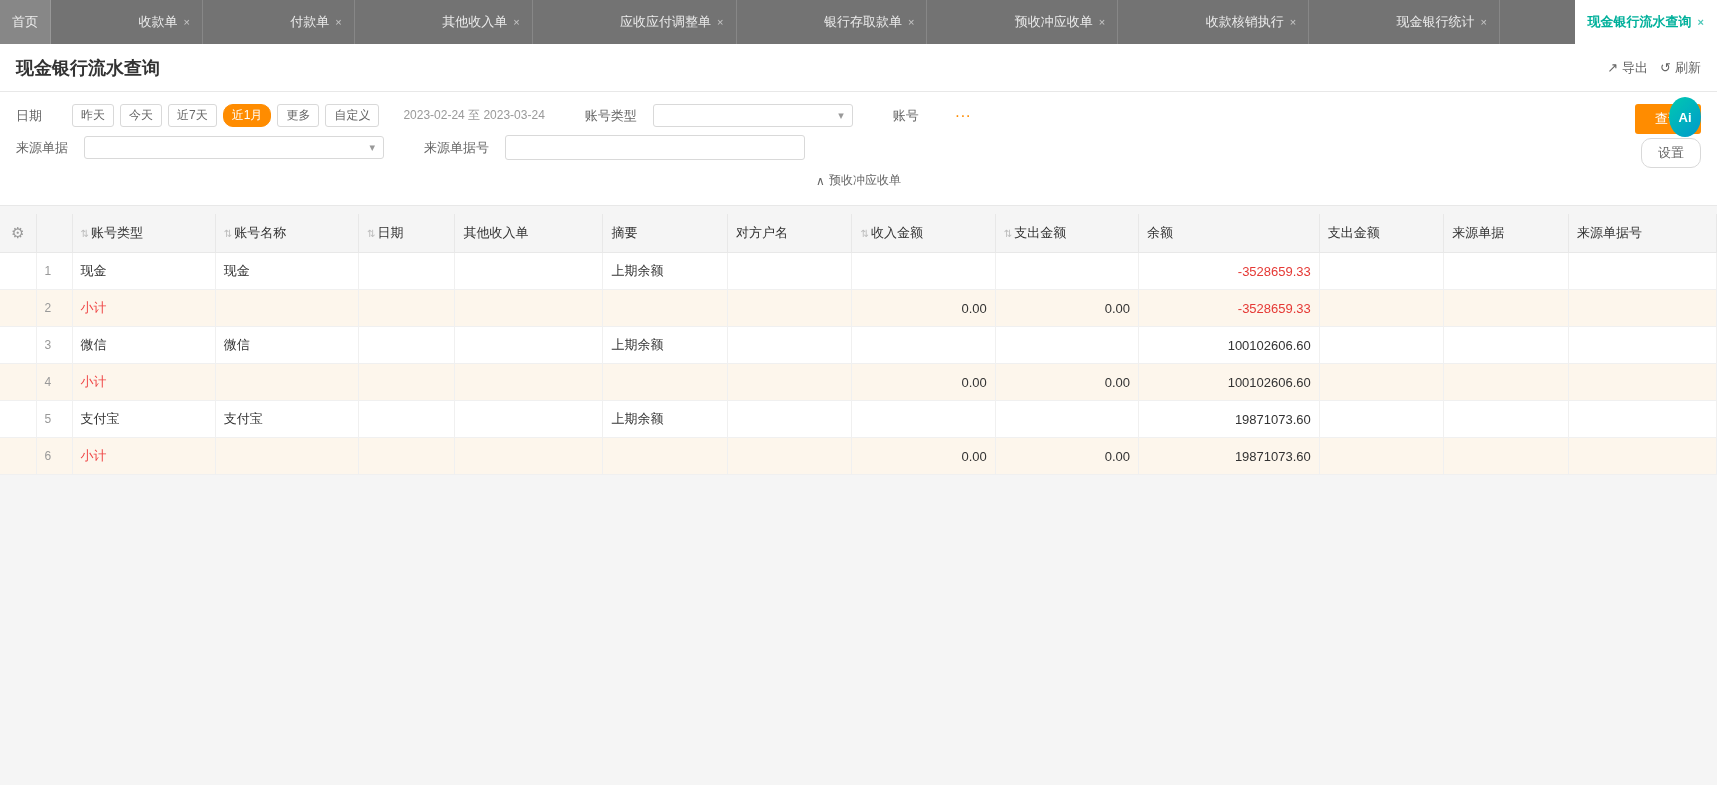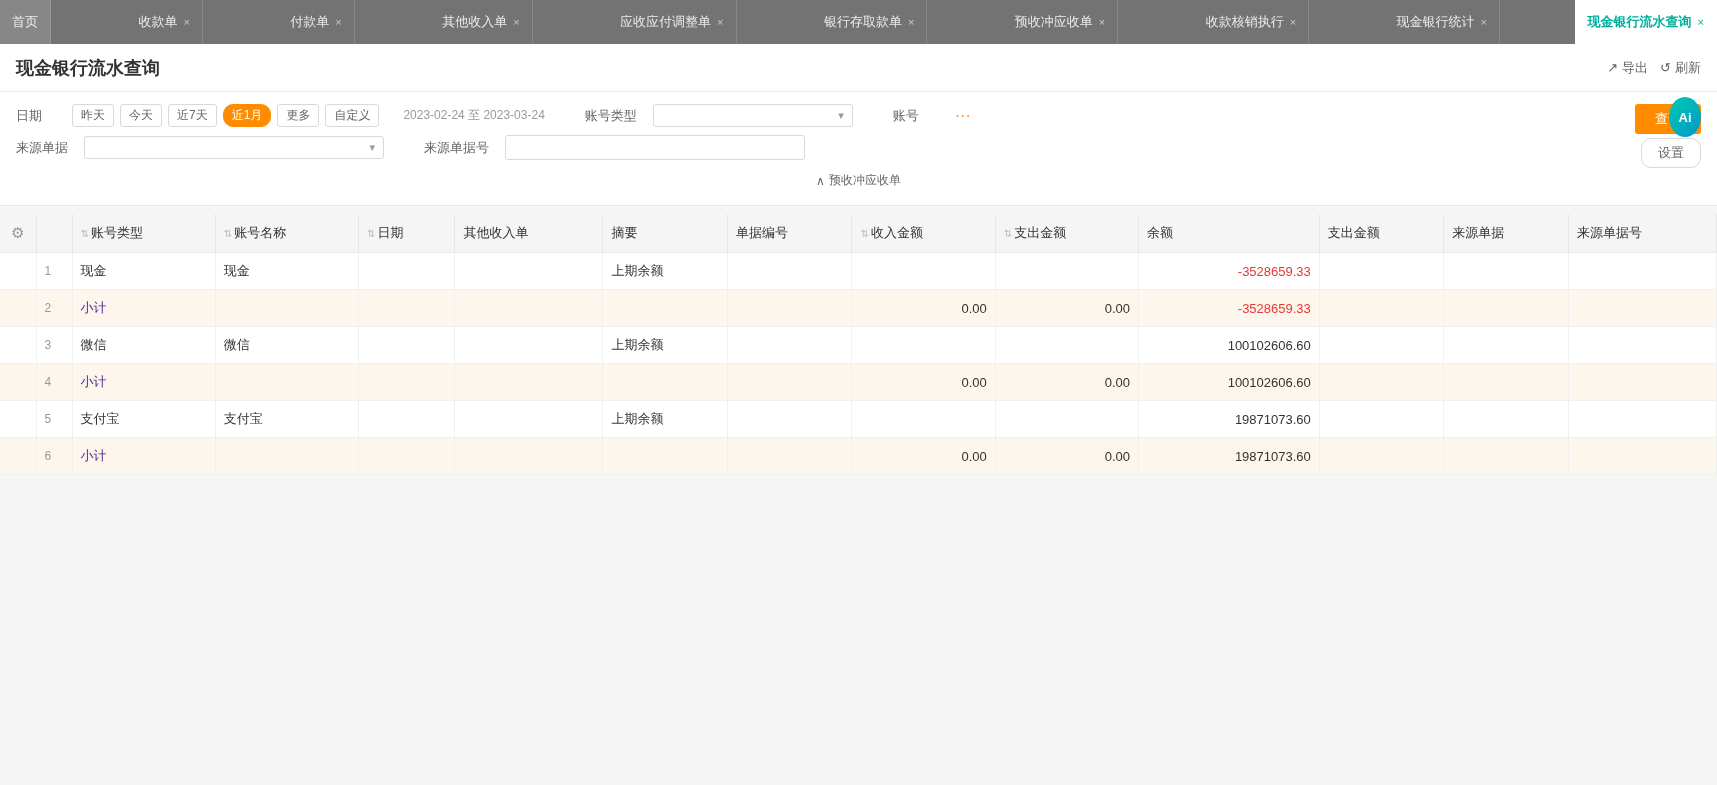--- a/index.html
+++ b/index.html
@@ -198,21 +198,21 @@
       background: #fdf6ec;
     }
     tbody td {
       padding: 9px 8px;
       color: #333;
       white-space: nowrap;
       border-right: 1px solid #f0f0f0;
     }
     tbody td:first-child { text-align: center; color: #999; }
     .row-num { color: #999; font-size: 12px; }
-    .subtotal-label { color: #4c1d95; }
+    .subtotal-label { color: #ef4444; }
     .negative-val { color: #e53935; }
 
     .gear-icon { font-size: 15px; color: #999; }
 
     .top-right-actions {
       display: flex;
       flex-direction: column;
       align-items: flex-end;
       gap: 4px;
     }
@@ -319,21 +319,21 @@
   <table>
     <thead>
       <tr id="thead-row">
           <th><span class="gear-icon">⚙</span></th>
           <th style="width: 36px;"></th>
           <th><span class="sort-arrows">⇅</span>账号类型</th>
           <th><span class="sort-arrows">⇅</span>账号名称</th>
           <th><span class="sort-arrows">⇅</span>日期</th>
           <th>其他收入单</th>
           <th>摘要</th>
-          <th>单据编号</th>
+          <th>对方户名</th>
           <th><span class="sort-arrows">⇅</span>收入金额</th>
           <th><span class="sort-arrows">⇅</span>支出金额</th>
           <th>余额</th>
           <th>支出金额</th>
           <th>来源单据</th>
           <th>来源单据号</th>
         </tr>
     </thead>
     <tbody id="tbody">
     <tr>

